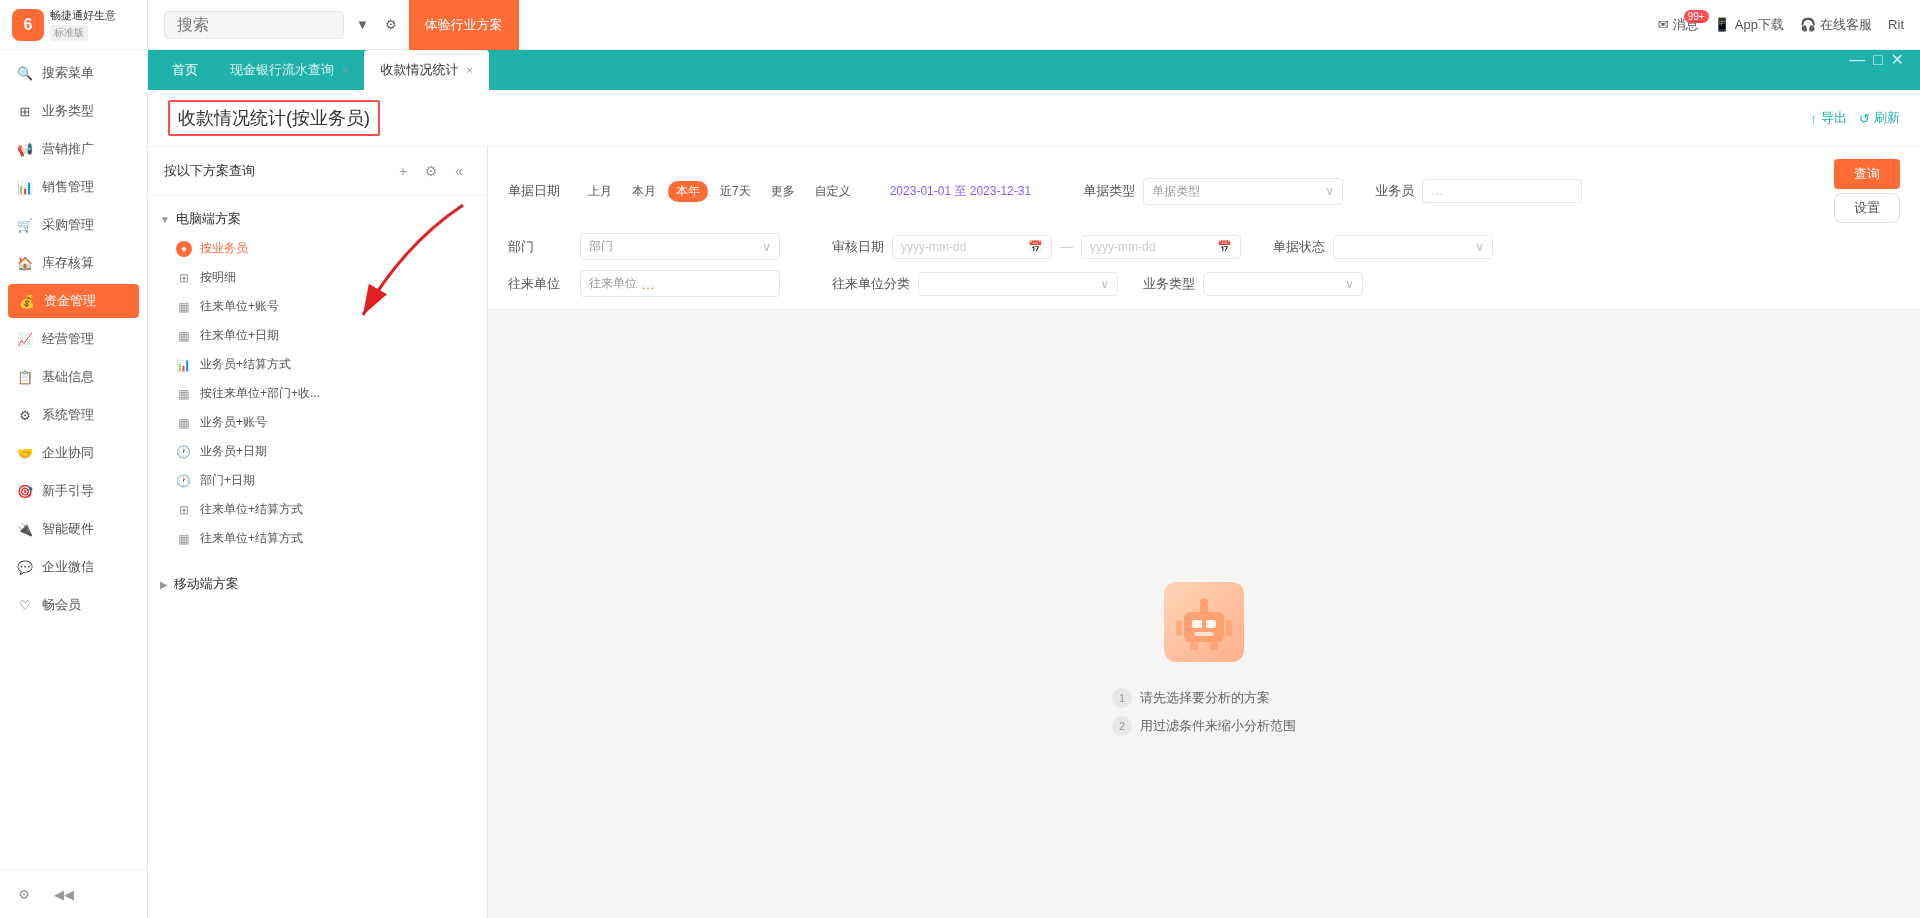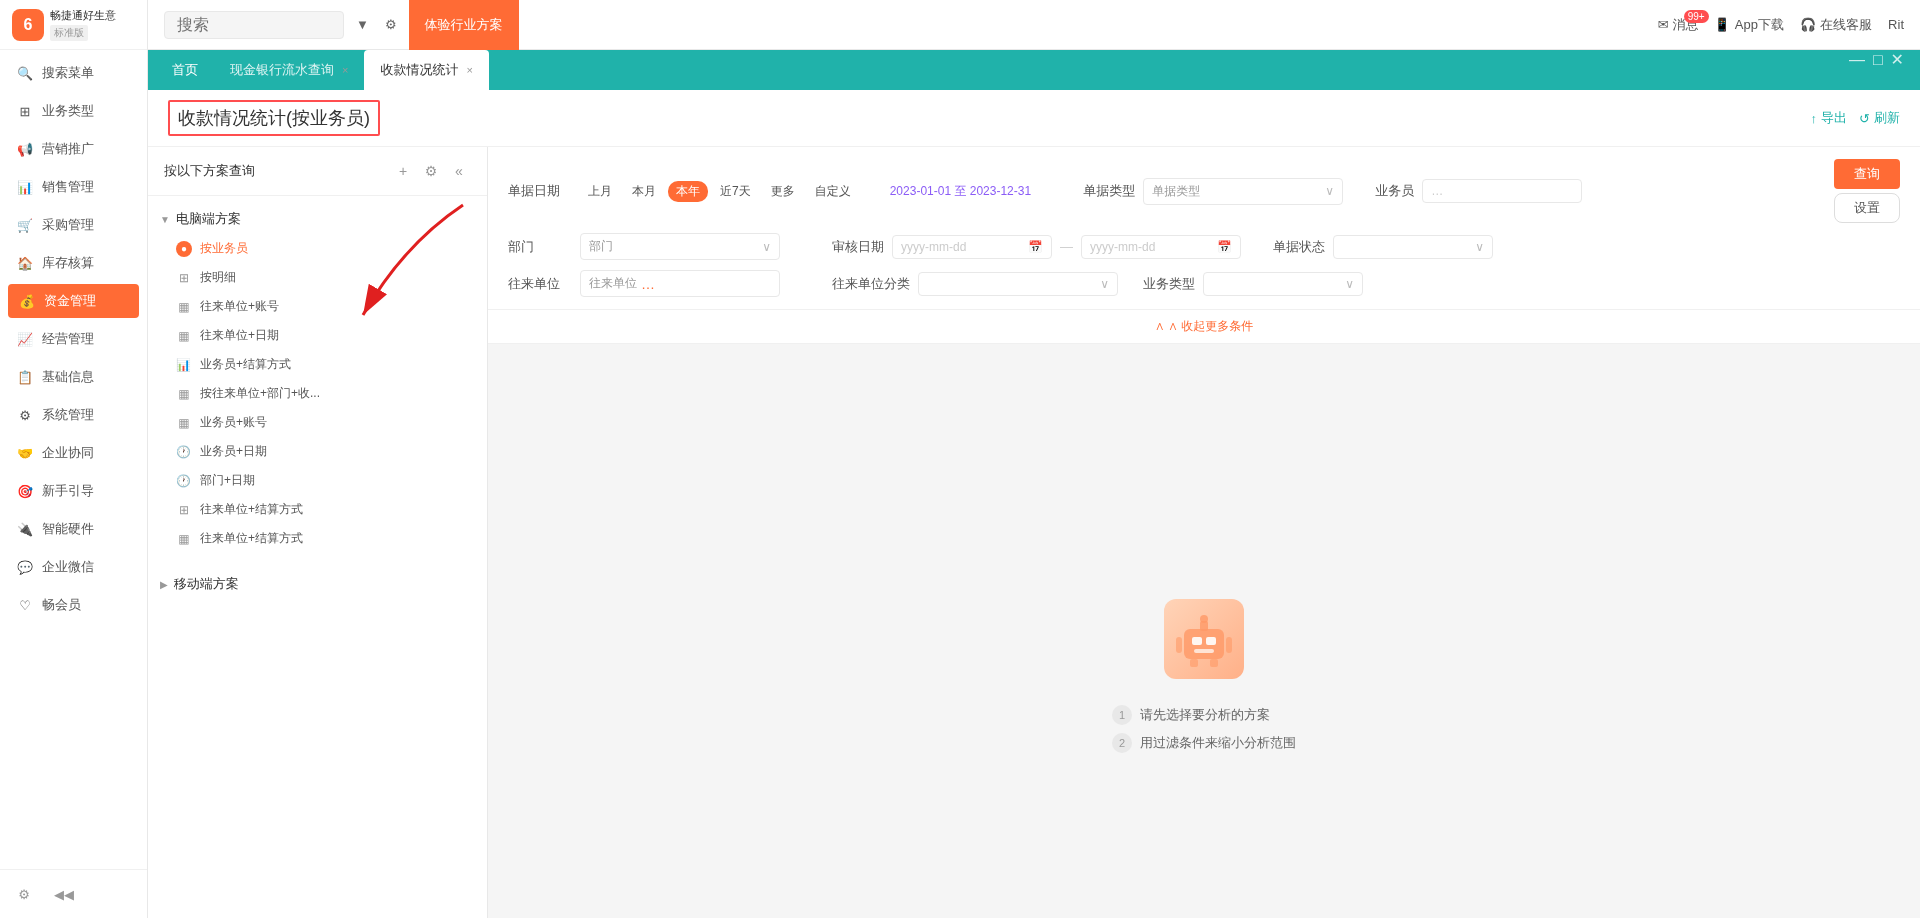--- a/index.html
+++ b/index.html
@@ -637,24 +637,20 @@
 
             <div style="margin-left:13px;display:flex;align-items:center;gap:8px;">
               <span class="filter-label" style="width:auto;">业务类型</span>
               <div class="filter-select" style="min-width:160px;">
                 <span class="chevron" style="margin-left:auto;">∨</span>
               </div>
             </div>
           </div>
         </div>
 
-        <div class="collapse-btn">
-          <span>∧</span>
-          <span>∧ 收起更多条件</span>
-        </div>
 
         <div class="data-area">
           <div class="empty-state">
 
             <div class="empty-icon-box">
               <svg width="60" height="60" viewBox="0 0 60 60">
                 <rect x="10" y="20" width="40" height="30" rx="6" fill="#ff9966" opacity="0.8"></rect>
                 <rect x="18" y="28" width="10" height="8" rx="2" fill="white" opacity="0.9"></rect>
                 <rect x="32" y="28" width="10" height="8" rx="2" fill="white" opacity="0.9"></rect>
                 <rect x="20" y="40" width="20" height="4" rx="2" fill="white" opacity="0.7"></rect>

